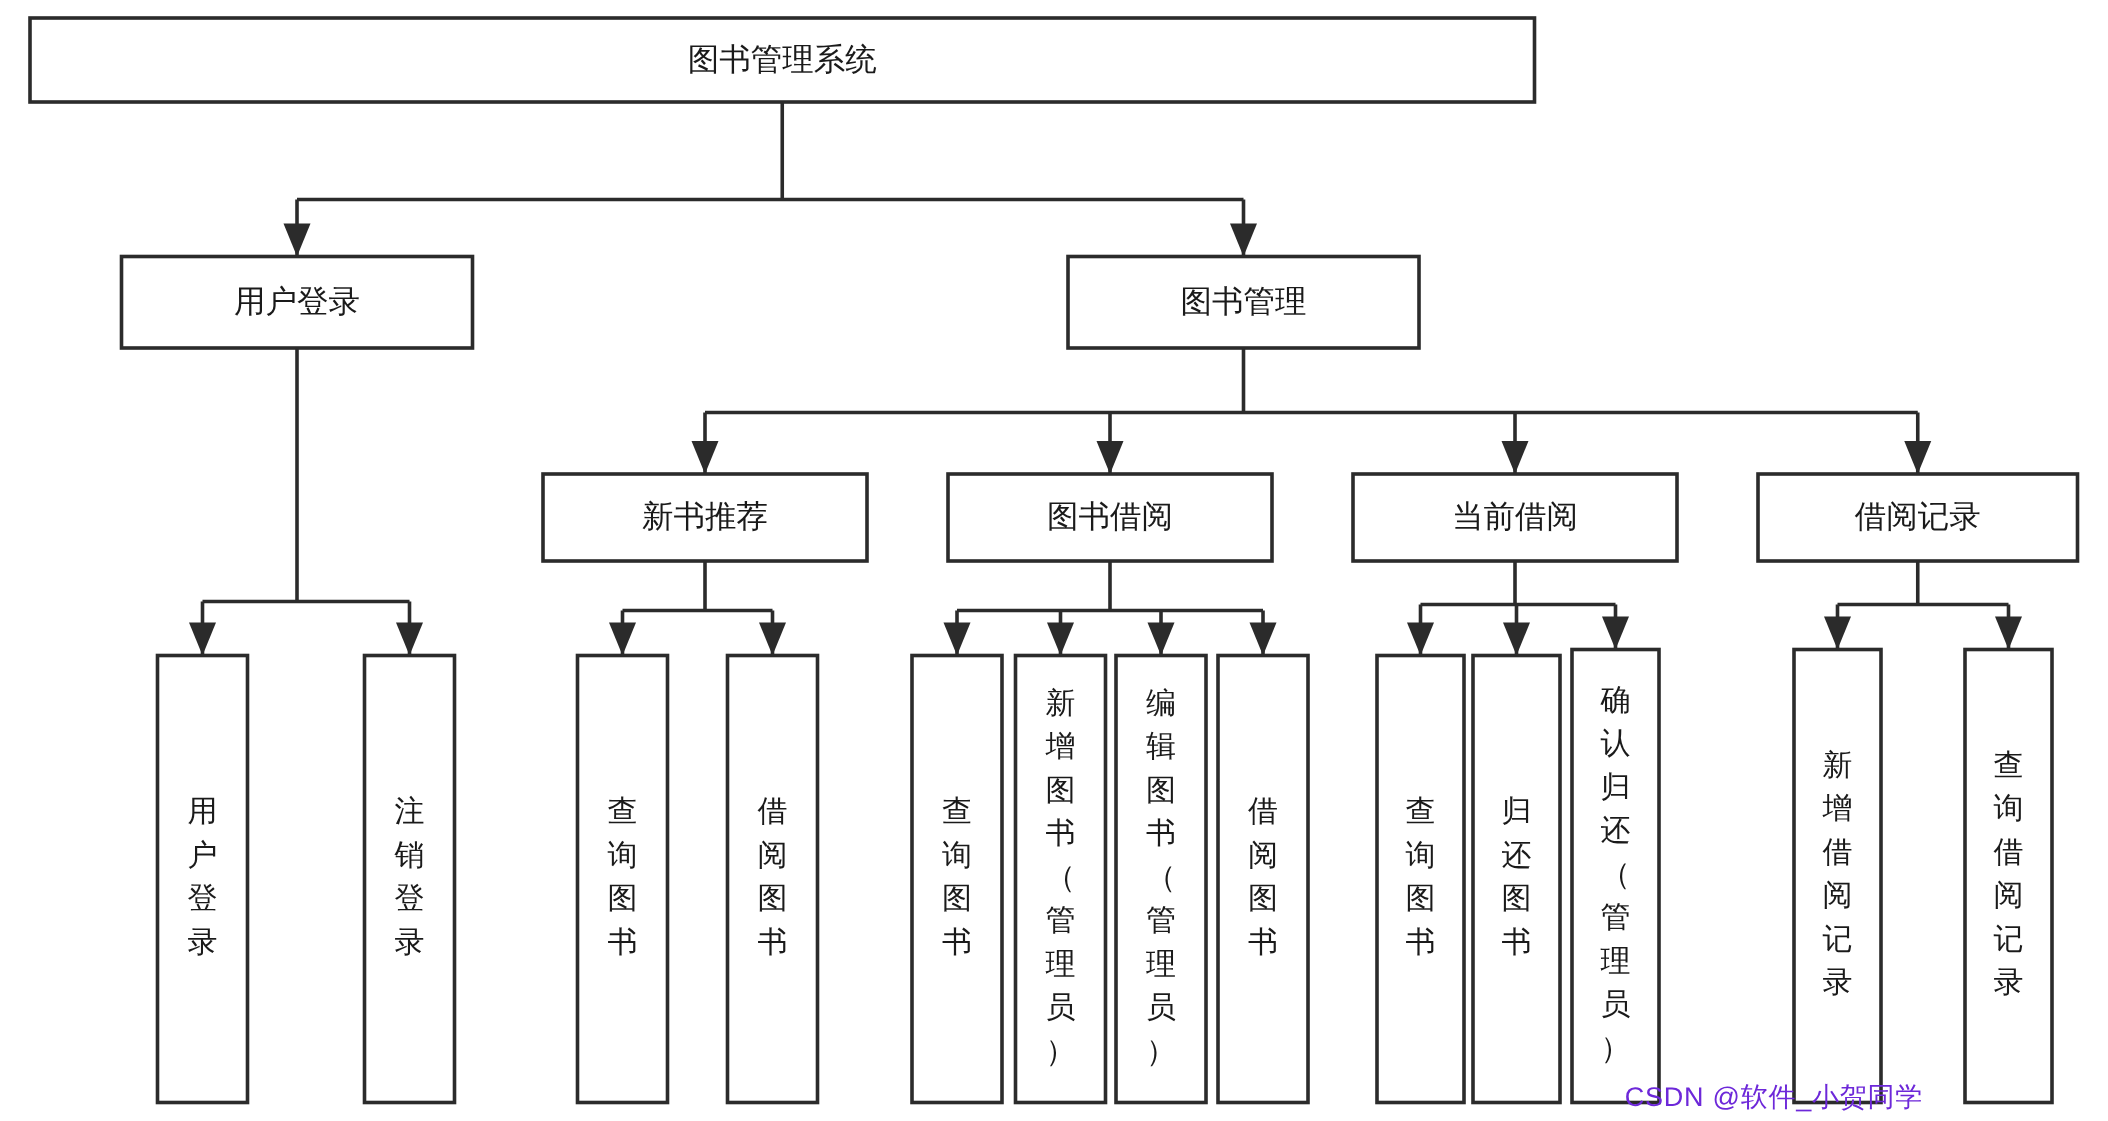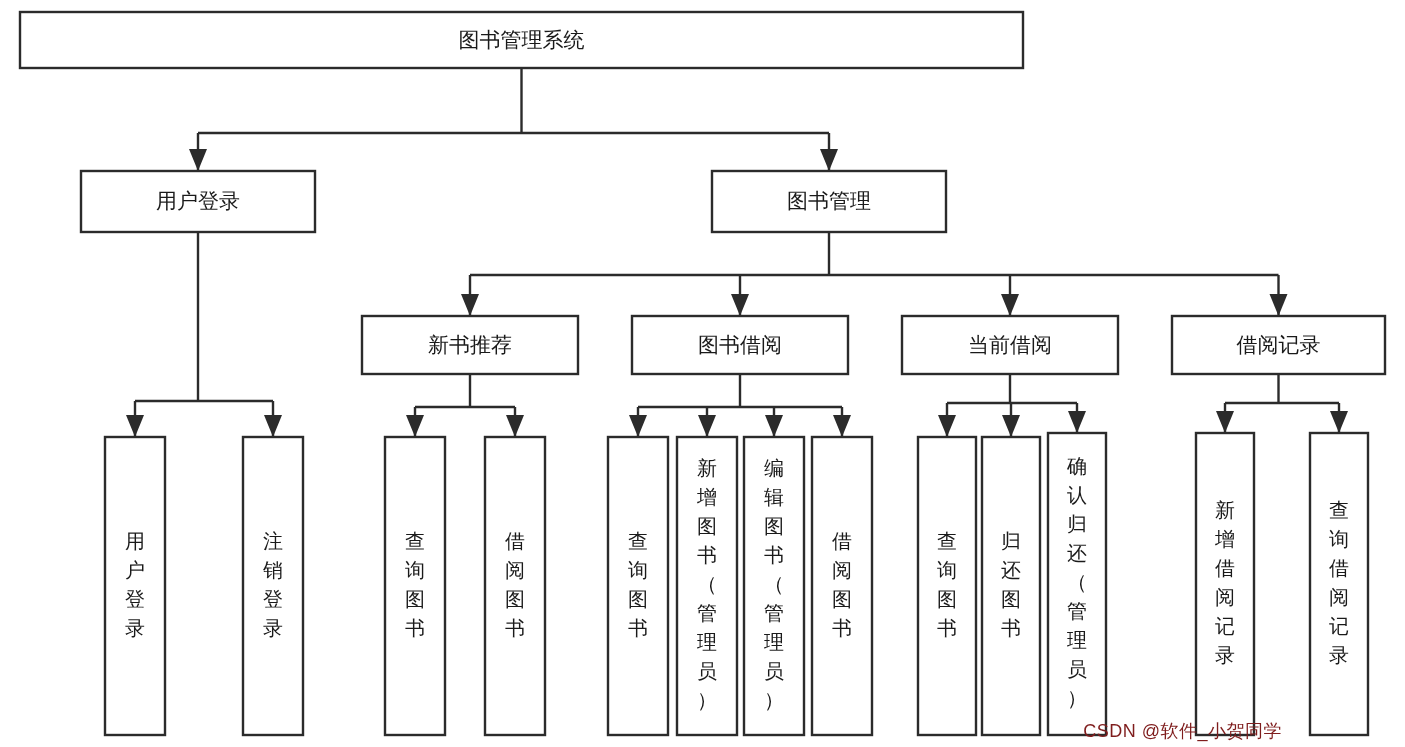--- a/index.html
+++ b/index.html
@@ -54,21 +54,21 @@
   .arrow-head {
     fill: #2b2b2b;
     stroke: none;
   }
   .watermark {
     position: absolute;
     right: 8px;
     bottom: 4px;
     font-family: "Liberation Sans", "DejaVu Sans", sans-serif;
     font-size: 18px;
-    color: #7f1d1d;
+    color: #6d28d9;
     letter-spacing: 0.5px;
     user-select: none;
     pointer-events: none;
     white-space: nowrap;
   }
 </style>
 </head>
 <body>
 
 <div id="diagram-root">

